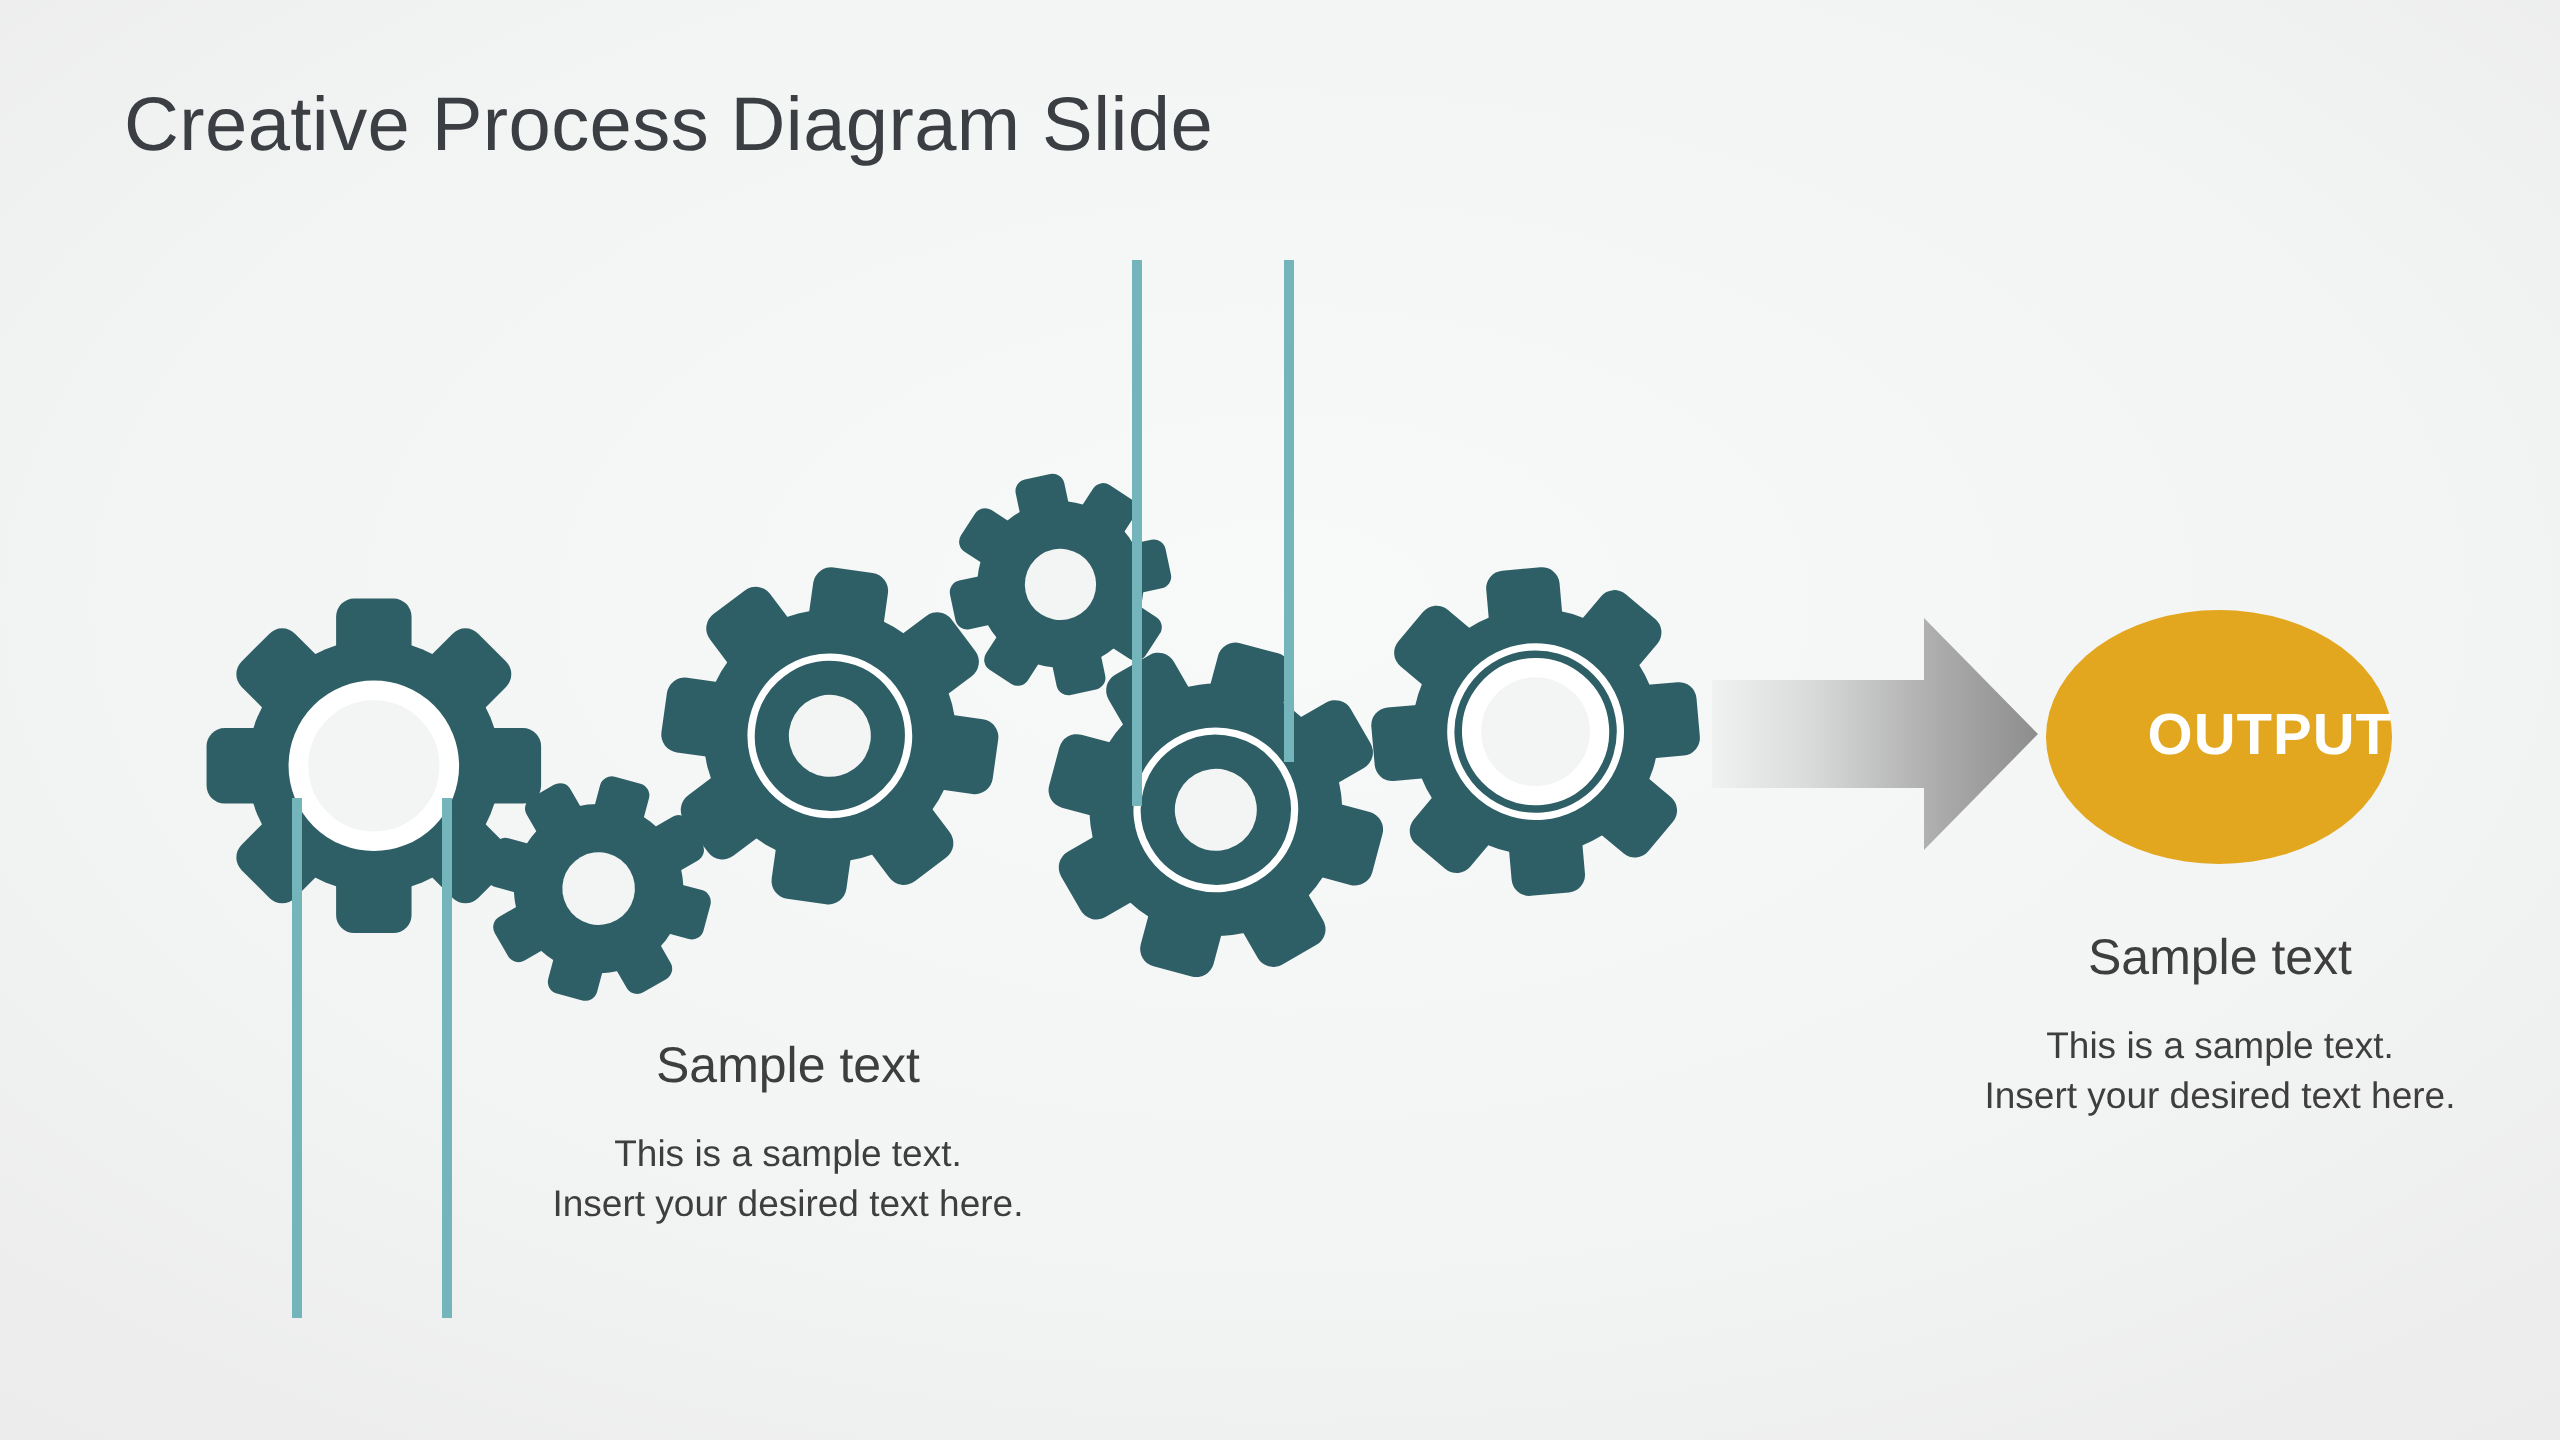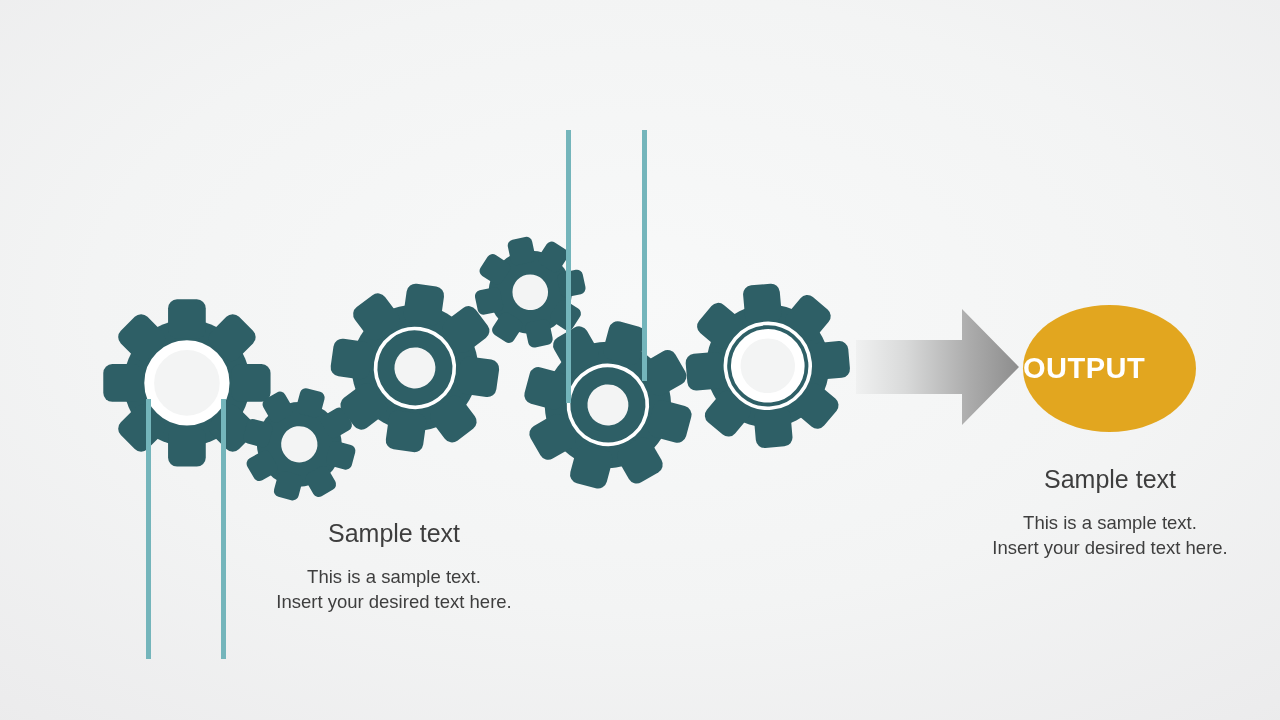--- a/index.html
+++ b/index.html
@@ -26,21 +26,21 @@
     width:5px;
     background:var(--accent-line,#74B5BB);
   }
   .arrow-svg{position:absolute;left:856px;top:309px;}
   .output-ellipse{
     position:absolute;
     left:1023px;top:305px;
     width:173px;height:127px;
     border-radius:50%;
     background:var(--output-orange,#E2A61F);
-    display:flex;align-items:center;justify-content:flex-start;
+    display:flex;align-items:center;justify-content:flex-end;
   }
   .output-label{
     color:#ffffff;
     font-weight:bold;
     font-size:29px;
     letter-spacing:0.5px;
   }
   .caption{
     position:absolute;
     width:360px;
@@ -57,20 +57,21 @@
     line-height:25px;
   }
   .caption-left{left:214px;top:519px;}
   .caption-right{left:930px;top:465px;}
 </style>
 </head>
 <body>
 
 <div class="slide">
 
+  <div class="slide-title">Creative Process Diagram Slide</div>
 
   <div class="gear-layer">
       <svg class="gear-svg" viewBox="-106 -106 212 212" style="left:100.08px;top:296.08px;width:173.84px;height:173.84px">
         <g fill="var(--gear-teal)" transform="rotate(0)">
           <circle r="77"></circle>
           <rect x="-23" y="-102" width="46" height="48" rx="11" transform="rotate(0)"></rect>
           <rect x="-23" y="-102" width="46" height="48" rx="11" transform="rotate(45)"></rect>
           <rect x="-23" y="-102" width="46" height="48" rx="11" transform="rotate(90)"></rect>
           <rect x="-23" y="-102" width="46" height="48" rx="11" transform="rotate(135)"></rect>
           <rect x="-23" y="-102" width="46" height="48" rx="11" transform="rotate(180)"></rect>

